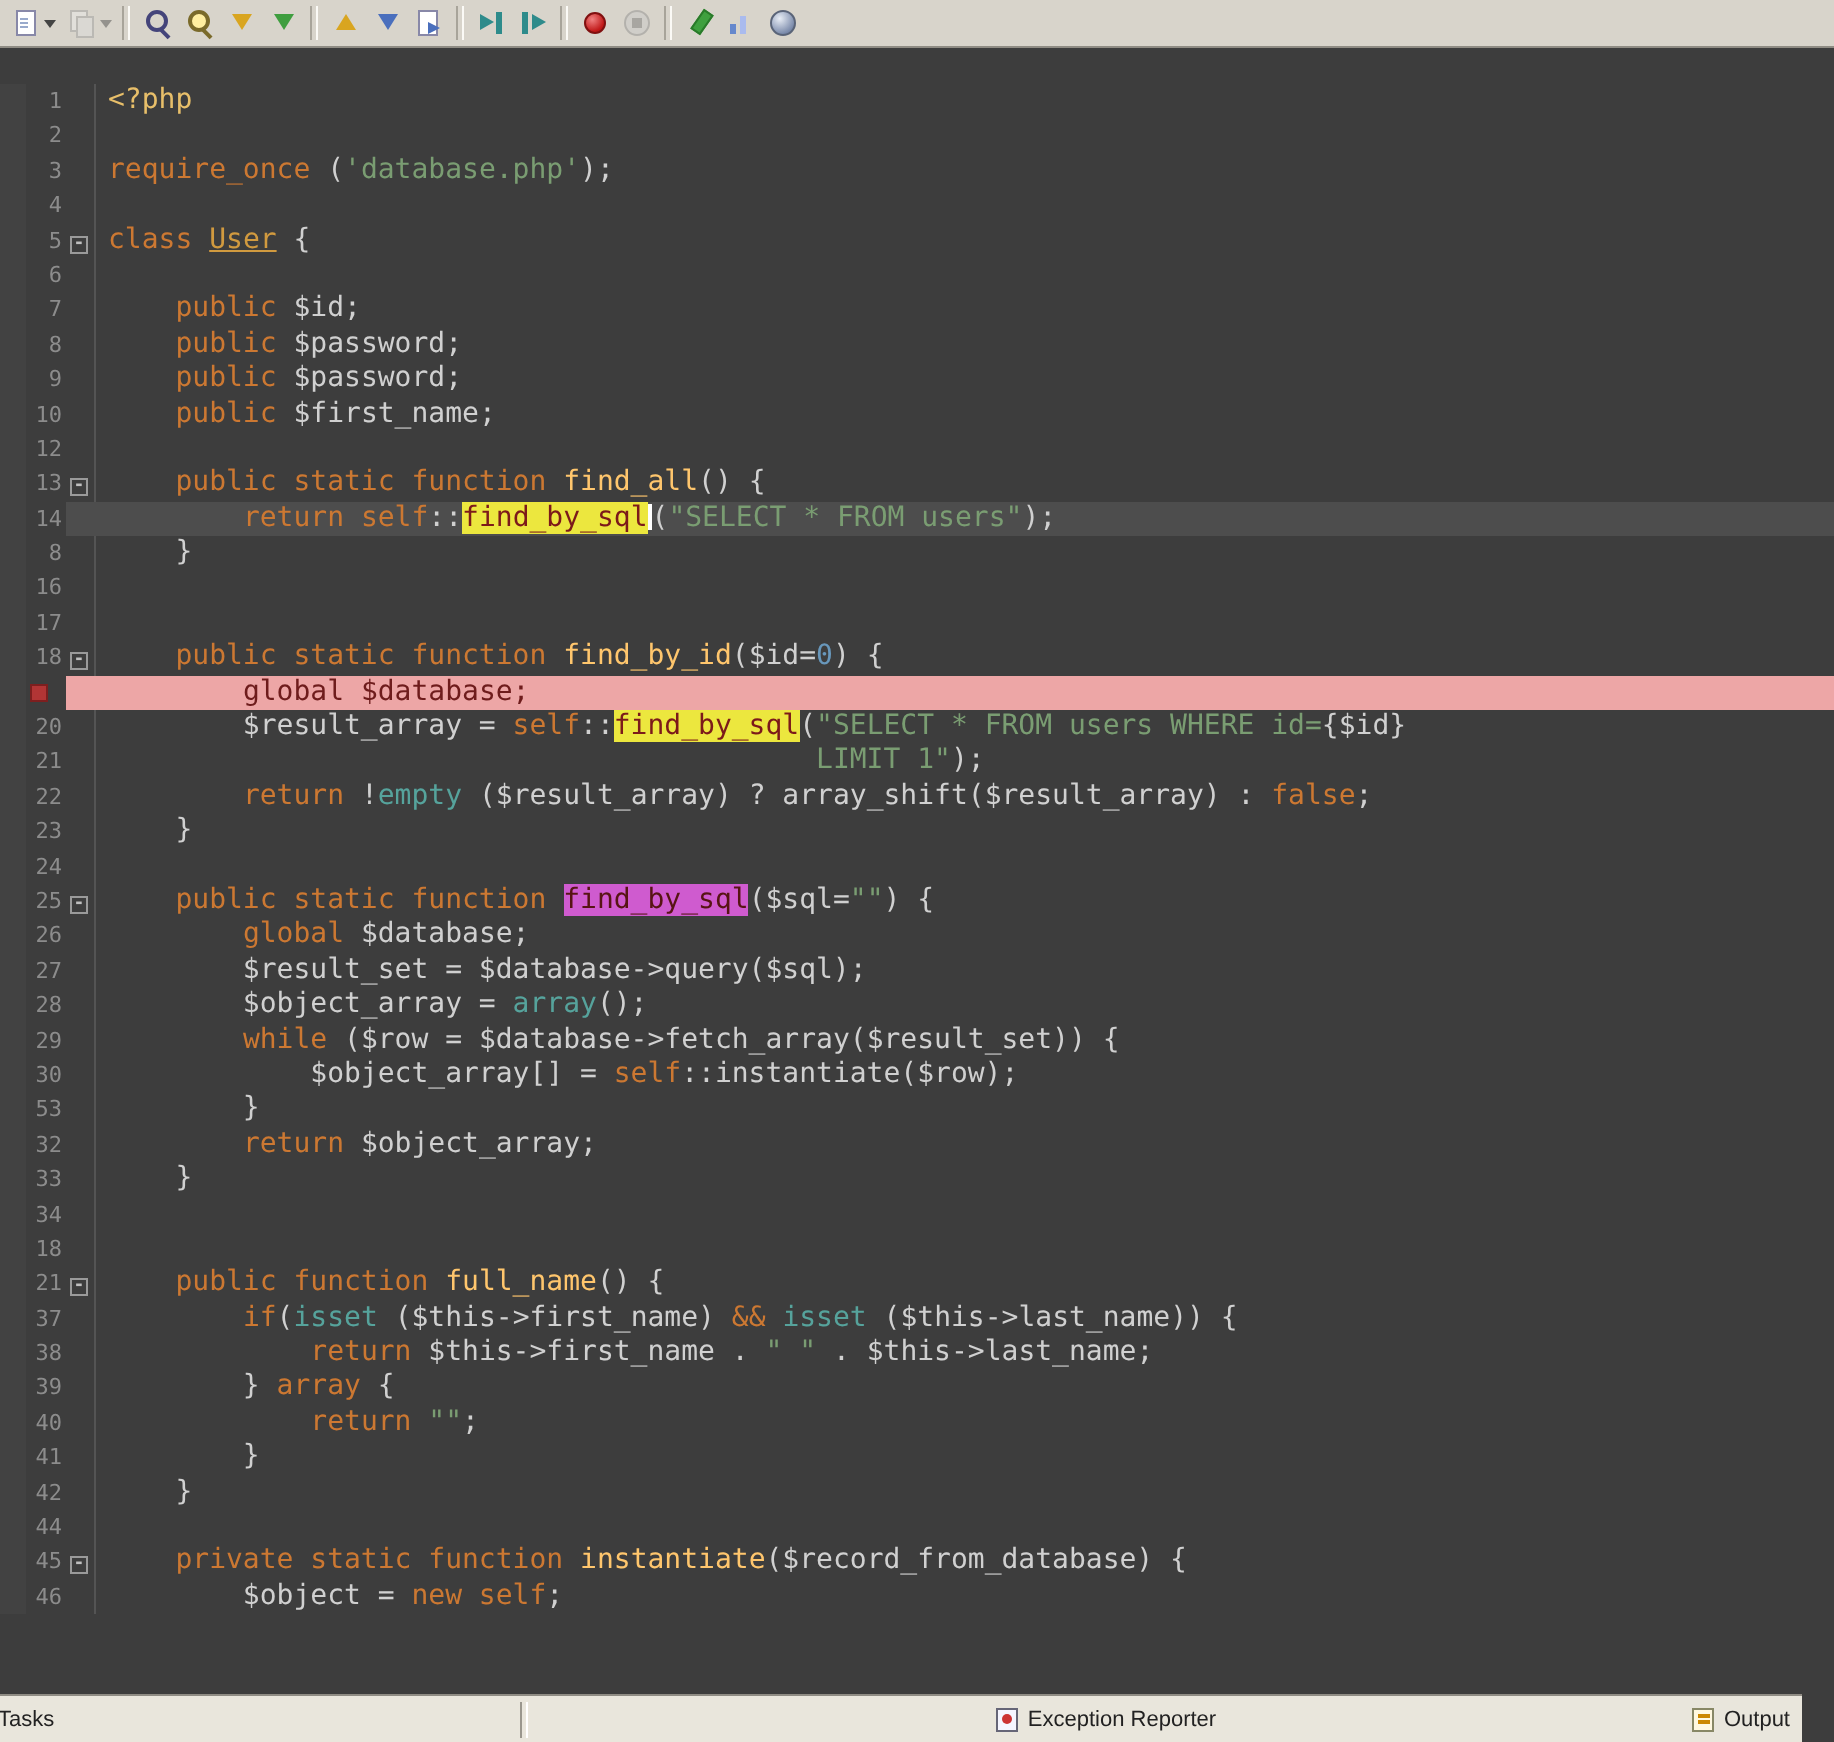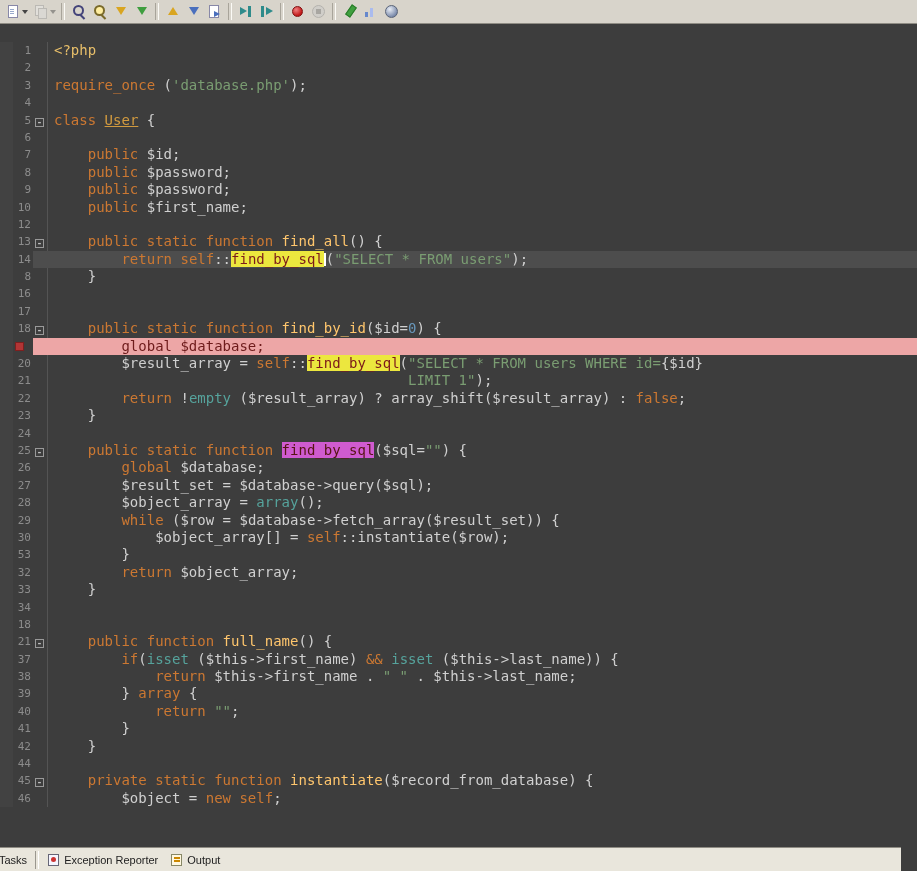--- a/index.html
+++ b/index.html
@@ -90,21 +90,21 @@
   .c-u{color:var(--class-name,#d19a3f);text-decoration:underline}
   .c-y{background:var(--occ-bg,#ece73e);color:var(--occ-text,#7c1a1a)}
   .c-m{background:var(--wocc-bg,#cf5bcf);color:var(--wocc-text,#571414)}
   .caret{display:inline-block;width:2px;height:13px;background:#ffffff;vertical-align:-2px}
 
   
   .bottombar{
     position:absolute;left:0;right:16px;bottom:0;height:24px;
     background:var(--bottombar-bg,#e9e6dc);border-top:1px solid #8f8c84;
     display:flex;align-items:center;box-sizing:border-box;
-    font-size:11px;color:#222;
+    font-size:11px;color:#222;justify-content:space-between;
   }
   .bb-tab{
     display:inline-flex;align-items:center;gap:4px;padding:2px 6px;
     background:transparent;border:0;font:11px "Liberation Sans",sans-serif;color:#222;
   }
   .bb-tab.first{margin-left:-3px;padding-left:2px}
   .bb-div{width:2px;height:18px;border-left:1px solid #9a978e;border-right:1px solid #ffffff;margin:0 2px}
   .bic{width:13px;height:12px;position:relative;display:inline-block}
   .bic-exc::before{content:"";position:absolute;left:1px;top:0;right:1px;bottom:0;background:#f5f5ff;border:1px solid #667}
   .bic-exc::after{content:"";position:absolute;left:4px;top:3px;width:5px;height:5px;background:#cc3333;border-radius:50%}

